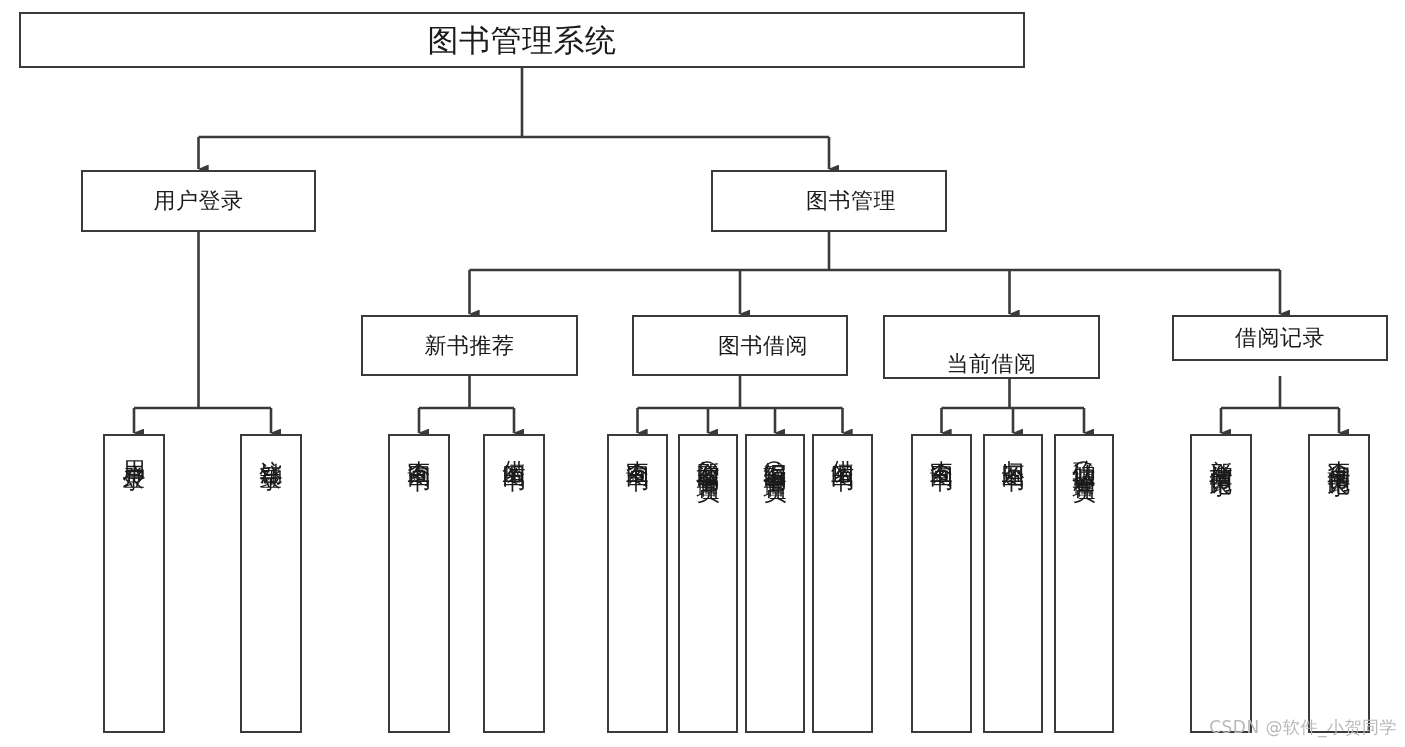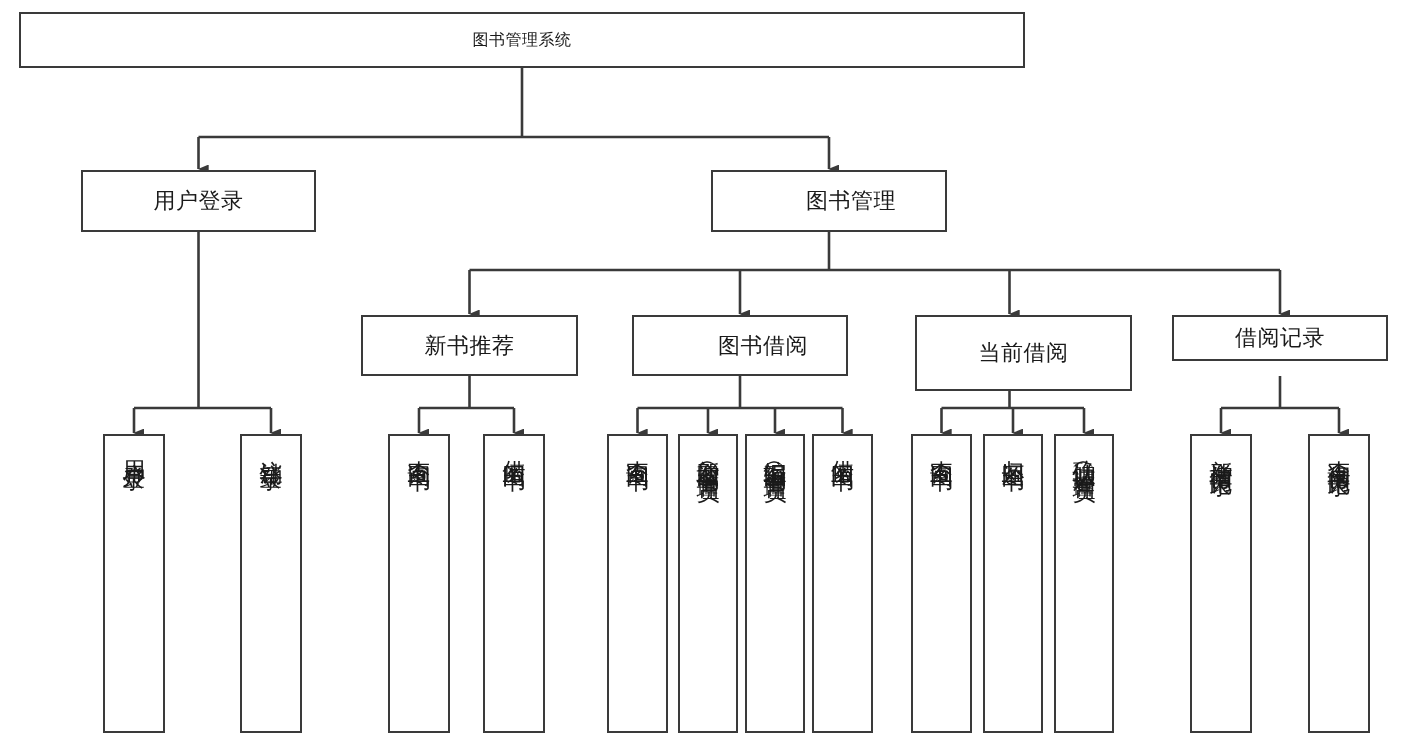--- a/index.html
+++ b/index.html
@@ -41,21 +41,21 @@
   .node .lbl {
     display: block;
     line-height: 1.18;
     letter-spacing: 0.5px;
   }
   .node.horizontal .lbl {
     writing-mode: horizontal-tb;
     font-size: 22px;
   }
   .node.root .lbl {
-    font-size: 16px;
+    font-size: 31px;
   }
   .node.vertical {
     padding: 6px 0;
     align-items: flex-start;
   }
   .node.vertical .lbl {
     writing-mode: vertical-rl;
     text-orientation: upright;
     font-size: 23px;
     letter-spacing: 3px;
@@ -135,21 +135,21 @@
   </div>
 
   <div class="node horizontal" style="left: 361px; top: 315px; width: 217px; height: 61px;">
     <span class="lbl">新书推荐</span>
   </div>
 
   <div class="node horizontal" style="left: 632px; top: 315px; width: 216px; height: 61px; padding-left: 46px;">
     <span class="lbl">图书借阅</span>
   </div>
 
-  <div class="node horizontal" style="left: 915px; top: 315px; width: 217px; height: 76px;">
+  <div class="node horizontal" style="left: 883px; top: 315px; width: 217px; height: 64px; align-items: flex-end;">
     <span class="lbl">当前借阅</span>
   </div>
 
   <div class="node horizontal" style="left: 1172px; top: 315px; width: 216px; height: 46px;">
     <span class="lbl">借阅记录</span>
   </div>
 
   <div class="node vertical" style="left: 103px; top: 434px; width: 62px; height: 299px;">
     <span class="lbl">用户登录</span>
   </div>
@@ -195,14 +195,15 @@
   </div>
 
   <div class="node vertical" style="left: 1190px; top: 434px; width: 62px; height: 299px;">
     <span class="lbl">新增借阅记录</span>
   </div>
 
   <div class="node vertical" style="left: 1308px; top: 434px; width: 62px; height: 299px;">
     <span class="lbl">查询借阅记录</span>
   </div>
 
+  <div id="watermark">CSDN @软件_小贺同学</div>
 
 </div>
 
 </body></html>

